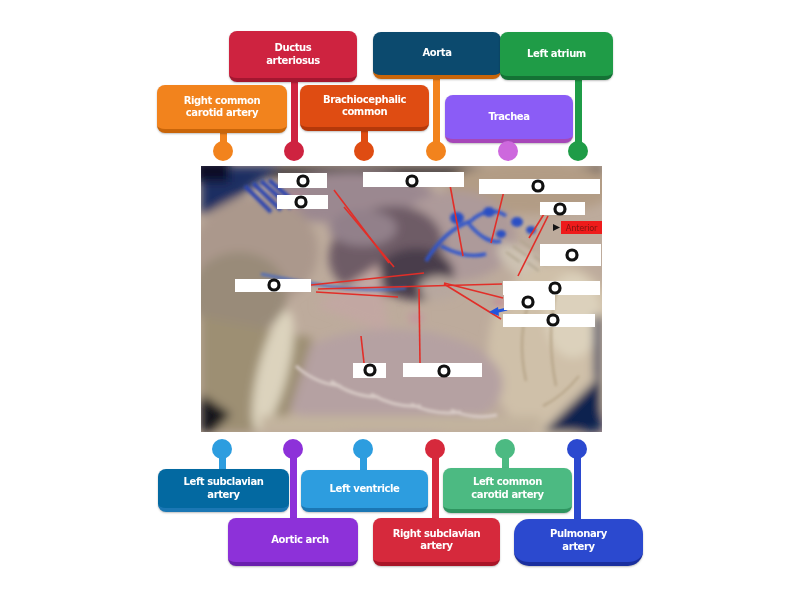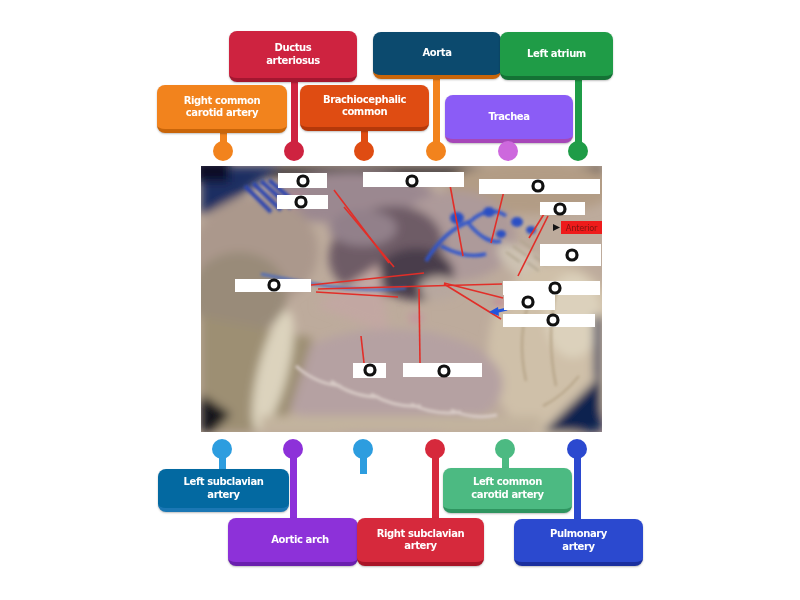--- a/index.html
+++ b/index.html
@@ -158,26 +158,27 @@
     <div class="card" style="left: 500px; top: 32px; width: 113px; height: 48px; background: rgb(31, 156, 71); border-bottom: 4px solid rgb(20, 114, 53);"><span>Left atrium</span></div>
     <div class="dot" style="left: 568px; top: 141px; background: rgb(31, 156, 71);"></div>
     <div class="stem" style="left: 218.5px; top: 449px; width: 7px; height: 24px; background: rgb(45, 157, 223);"></div>
     <div class="card" style="left: 158px; top: 469px; width: 131px; height: 43px; background: #0369a1; border-bottom: 4px solid rgb(27, 119, 180);"><span>Left subclavian
 artery</span></div>
     <div class="dot" style="left: 212px; top: 439px; background: rgb(45, 157, 223);"></div>
     <div class="stem" style="left: 289.5px; top: 449px; width: 7px; height: 73px; background: rgb(141, 49, 217);"></div>
     <div class="card" style="left: 228px; top: 518px; width: 130px; height: 48px; background: rgb(141, 49, 217); border-bottom: 4px solid rgb(106, 31, 174); padding-left: 16px;"><span>Aortic arch</span></div>
     <div class="dot" style="left: 283px; top: 439px; background: rgb(141, 49, 217);"></div>
     <div class="stem" style="left: 359.5px; top: 449px; width: 7px; height: 25px; background: rgb(45, 157, 223);"></div>
+    <div class="card" style="left: 301px; top: 470px; width: 127px; height: 42px; background: rgb(45, 157, 223); border-bottom: 4px solid rgb(27, 119, 180);"><span>Left ventricle</span></div>
     <div class="dot" style="left: 353px; top: 439px; background: rgb(45, 157, 223);"></div>
     <div class="stem" style="left: 431.5px; top: 449px; width: 7px; height: 73px; background: rgb(214, 41, 60);"></div>
-    <div class="card" style="left: 357px; top: 518px; width: 127px; height: 48px; background: rgb(214, 41, 60); border-bottom: 4px solid rgb(169, 21, 39);"><span>Right subclavian
+    <div class="card" style="left: 373px; top: 518px; width: 127px; height: 48px; background: rgb(214, 41, 60); border-bottom: 4px solid rgb(169, 21, 39);"><span>Right subclavian
 artery</span></div>
     <div class="dot" style="left: 425px; top: 439px; background: rgb(214, 41, 60);"></div>
     <div class="stem" style="left: 501.5px; top: 449px; width: 7px; height: 23px; background: rgb(76, 186, 130);"></div>
     <div class="card" style="left: 443px; top: 468px; width: 129px; height: 45px; background: rgb(76, 186, 130); border-bottom: 4px solid rgb(47, 149, 96);"><span>Left common
 carotid artery</span></div>
     <div class="dot" style="left: 495px; top: 439px; background: rgb(76, 186, 130);"></div>
     <div class="stem" style="left: 573.5px; top: 449px; width: 7px; height: 74px; background: rgb(43, 73, 207);"></div>
-    <div class="card" style="left: 514px; top: 519px; width: 129px; height: 47px; background: rgb(43, 73, 207); border-bottom: 4px solid rgb(26, 47, 158);"><span>Pulmonary
+    <div class="card" style="left: 514px; top: 519px; width: 129px; height: 47px; background: rgb(43, 73, 207); border-bottom: 4px solid rgb(26, 47, 158); border-radius: 15px;"><span>Pulmonary
 artery</span></div>
     <div class="dot" style="left: 567px; top: 439px; background: rgb(43, 73, 207);"></div>
   </div>
 
 </body></html>

